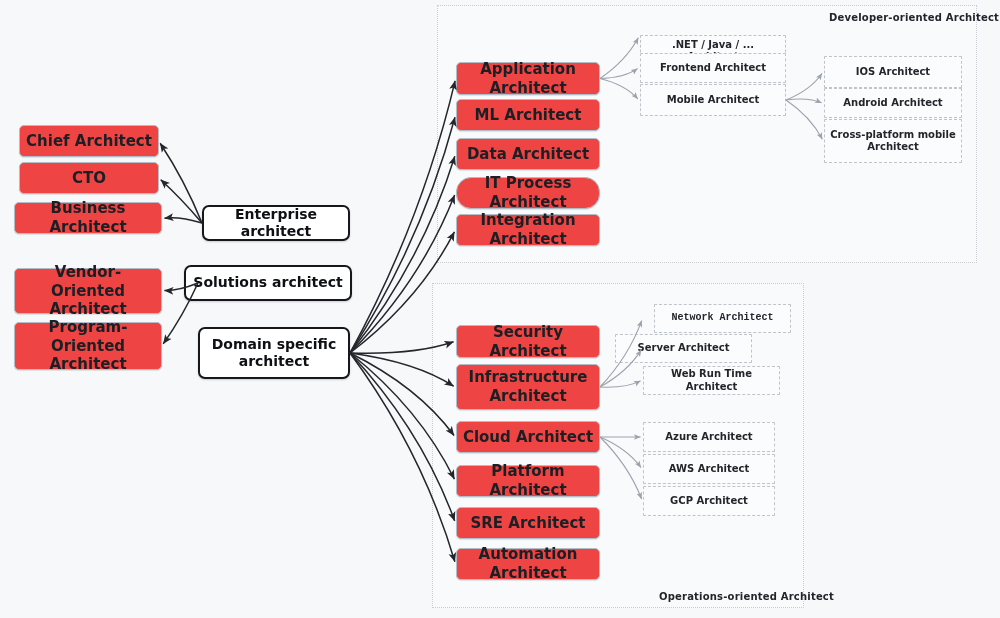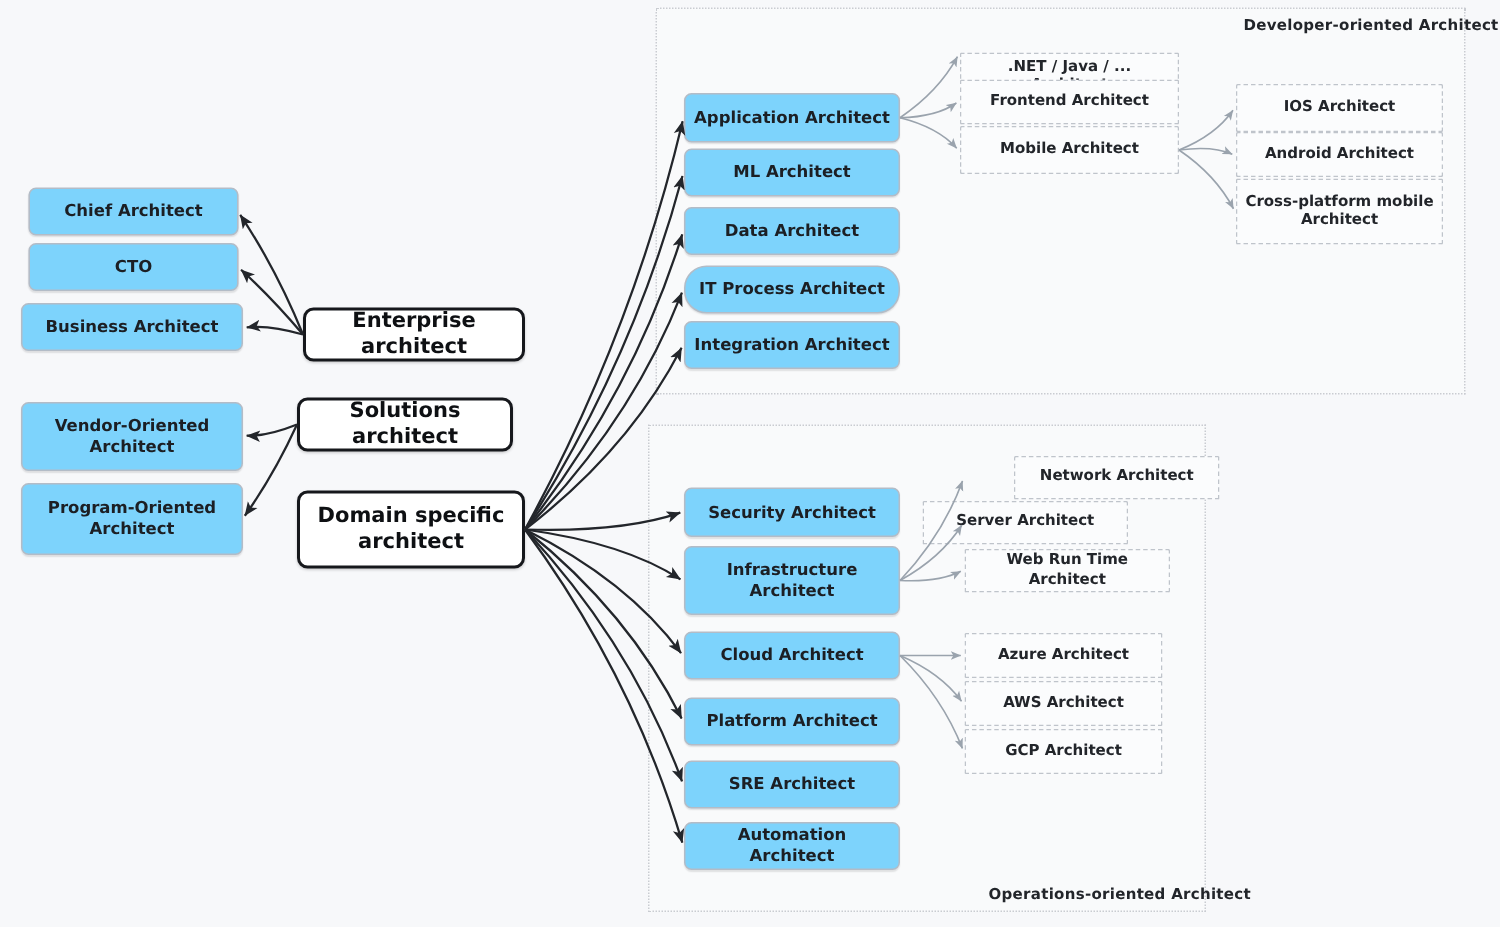--- a/index.html
+++ b/index.html
@@ -42,25 +42,25 @@
     position: absolute;
     box-sizing: border-box;
     display: flex;
     align-items: center;
     justify-content: center;
     text-align: center;
     z-index: 4;
     line-height: 1.25;
   }
   .node.plain {
-    background: #7dd3fc;
+    background: #ef4444;
     border: 1px solid #b3bcc7;
     border-radius: 5px;
     box-shadow: 0 1px 1px rgba(0,0,0,0.10);
-    font-size: 11px;
+    font-size: 15px;
     font-weight: bold;
     color: #1c1f24;
     padding: 2px 5px;
   }
   .node.bold {
     background: #ffffff;
     border: 2.5px solid #16181c;
     border-radius: 7px;
     box-shadow: 0 1px 2px rgba(0,0,0,0.18);
     font-size: 14px;
@@ -129,39 +129,39 @@
       <div class="group-box" style="left: 432px; top: 283px; width: 370px; height: 323px;"></div>
       <div class="group-label" style="left: 659px; top: 591px;">Operations-oriented Architect</div>
     </div>
   <div id="nodes-layer">
       <div class="node plain" style="left: 19px; top: 125px; width: 140px; height: 32px;">Chief Architect</div>
       <div class="node plain" style="left: 19px; top: 162px; width: 140px; height: 32px;">CTO</div>
       <div class="node plain" style="left: 14px; top: 202px; width: 148px; height: 32px;">Business Architect</div>
       <div class="node plain" style="left: 14px; top: 268px; width: 148px; height: 46px;">Vendor-Oriented Architect</div>
       <div class="node plain" style="left: 14px; top: 322px; width: 148px; height: 48px;">Program-Oriented Architect</div>
       <div class="node bold" style="left: 202px; top: 205px; width: 148px; height: 36px; text-align: center;">Enterprise architect</div>
-      <div class="node bold" style="left: 198px; top: 265px; width: 144px; height: 36px;">Solutions architect</div>
+      <div class="node bold" style="left: 184px; top: 265px; width: 168px; height: 36px;">Solutions architect</div>
       <div class="node bold" style="left: 198px; top: 327px; width: 152px; height: 52px;">Domain specific architect</div>
       <div class="node plain" style="left: 456px; top: 62px; width: 144px; height: 33px;">Application Architect</div>
       <div class="node plain" style="left: 456px; top: 99px; width: 144px; height: 32px;">ML Architect</div>
       <div class="node plain" style="left: 456px; top: 138px; width: 144px; height: 32px;">Data Architect</div>
       <div class="node plain" style="left: 456px; top: 177px; width: 144px; height: 32px; border-radius: 15px;">IT Process Architect</div>
       <div class="node plain" style="left: 456px; top: 214px; width: 144px; height: 32px;">Integration Architect</div>
       <div class="node dashed" style="left: 640px; top: 35px; width: 146px; height: 32px;">.NET / Java / ... Architect</div>
       <div class="node dashed" style="left: 640px; top: 53px; width: 146px; height: 30px;">Frontend Architect</div>
       <div class="node dashed" style="left: 640px; top: 84px; width: 146px; height: 32px;">Mobile Architect</div>
       <div class="node dashed" style="left: 824px; top: 56px; width: 138px; height: 32px;">IOS Architect</div>
       <div class="node dashed" style="left: 824px; top: 88px; width: 138px; height: 30px;">Android Architect</div>
       <div class="node dashed" style="left: 824px; top: 119px; width: 138px; height: 44px;">Cross-platform mobile Architect</div>
       <div class="node plain" style="left: 456px; top: 325px; width: 144px; height: 33px;">Security Architect</div>
       <div class="node plain" style="left: 456px; top: 364px; width: 144px; height: 46px;">Infrastructure Architect</div>
       <div class="node plain" style="left: 456px; top: 421px; width: 144px; height: 32px;">Cloud Architect</div>
       <div class="node plain" style="left: 456px; top: 465px; width: 144px; height: 32px;">Platform Architect</div>
       <div class="node plain" style="left: 456px; top: 507px; width: 144px; height: 32px;">SRE Architect</div>
       <div class="node plain" style="left: 456px; top: 548px; width: 144px; height: 32px;">Automation Architect</div>
-      <div class="node dashed" style="left: 676px; top: 304px; width: 137px; height: 29px;">Network Architect</div>
+      <div class="node dashed" style="left: 654px; top: 304px; width: 137px; height: 29px; font-family: Liberation Mono, monospace;">Network Architect</div>
       <div class="node dashed" style="left: 615px; top: 334px; width: 137px; height: 29px;">Server Architect</div>
       <div class="node dashed" style="left: 643px; top: 366px; width: 137px; height: 29px;">Web Run Time Architect</div>
       <div class="node dashed" style="left: 643px; top: 422px; width: 132px; height: 30px;">Azure Architect</div>
       <div class="node dashed" style="left: 643px; top: 454px; width: 132px; height: 30px;">AWS Architect</div>
       <div class="node dashed" style="left: 643px; top: 486px; width: 132px; height: 30px;">GCP Architect</div>
     </div>
 </div>
 
 </body></html>

